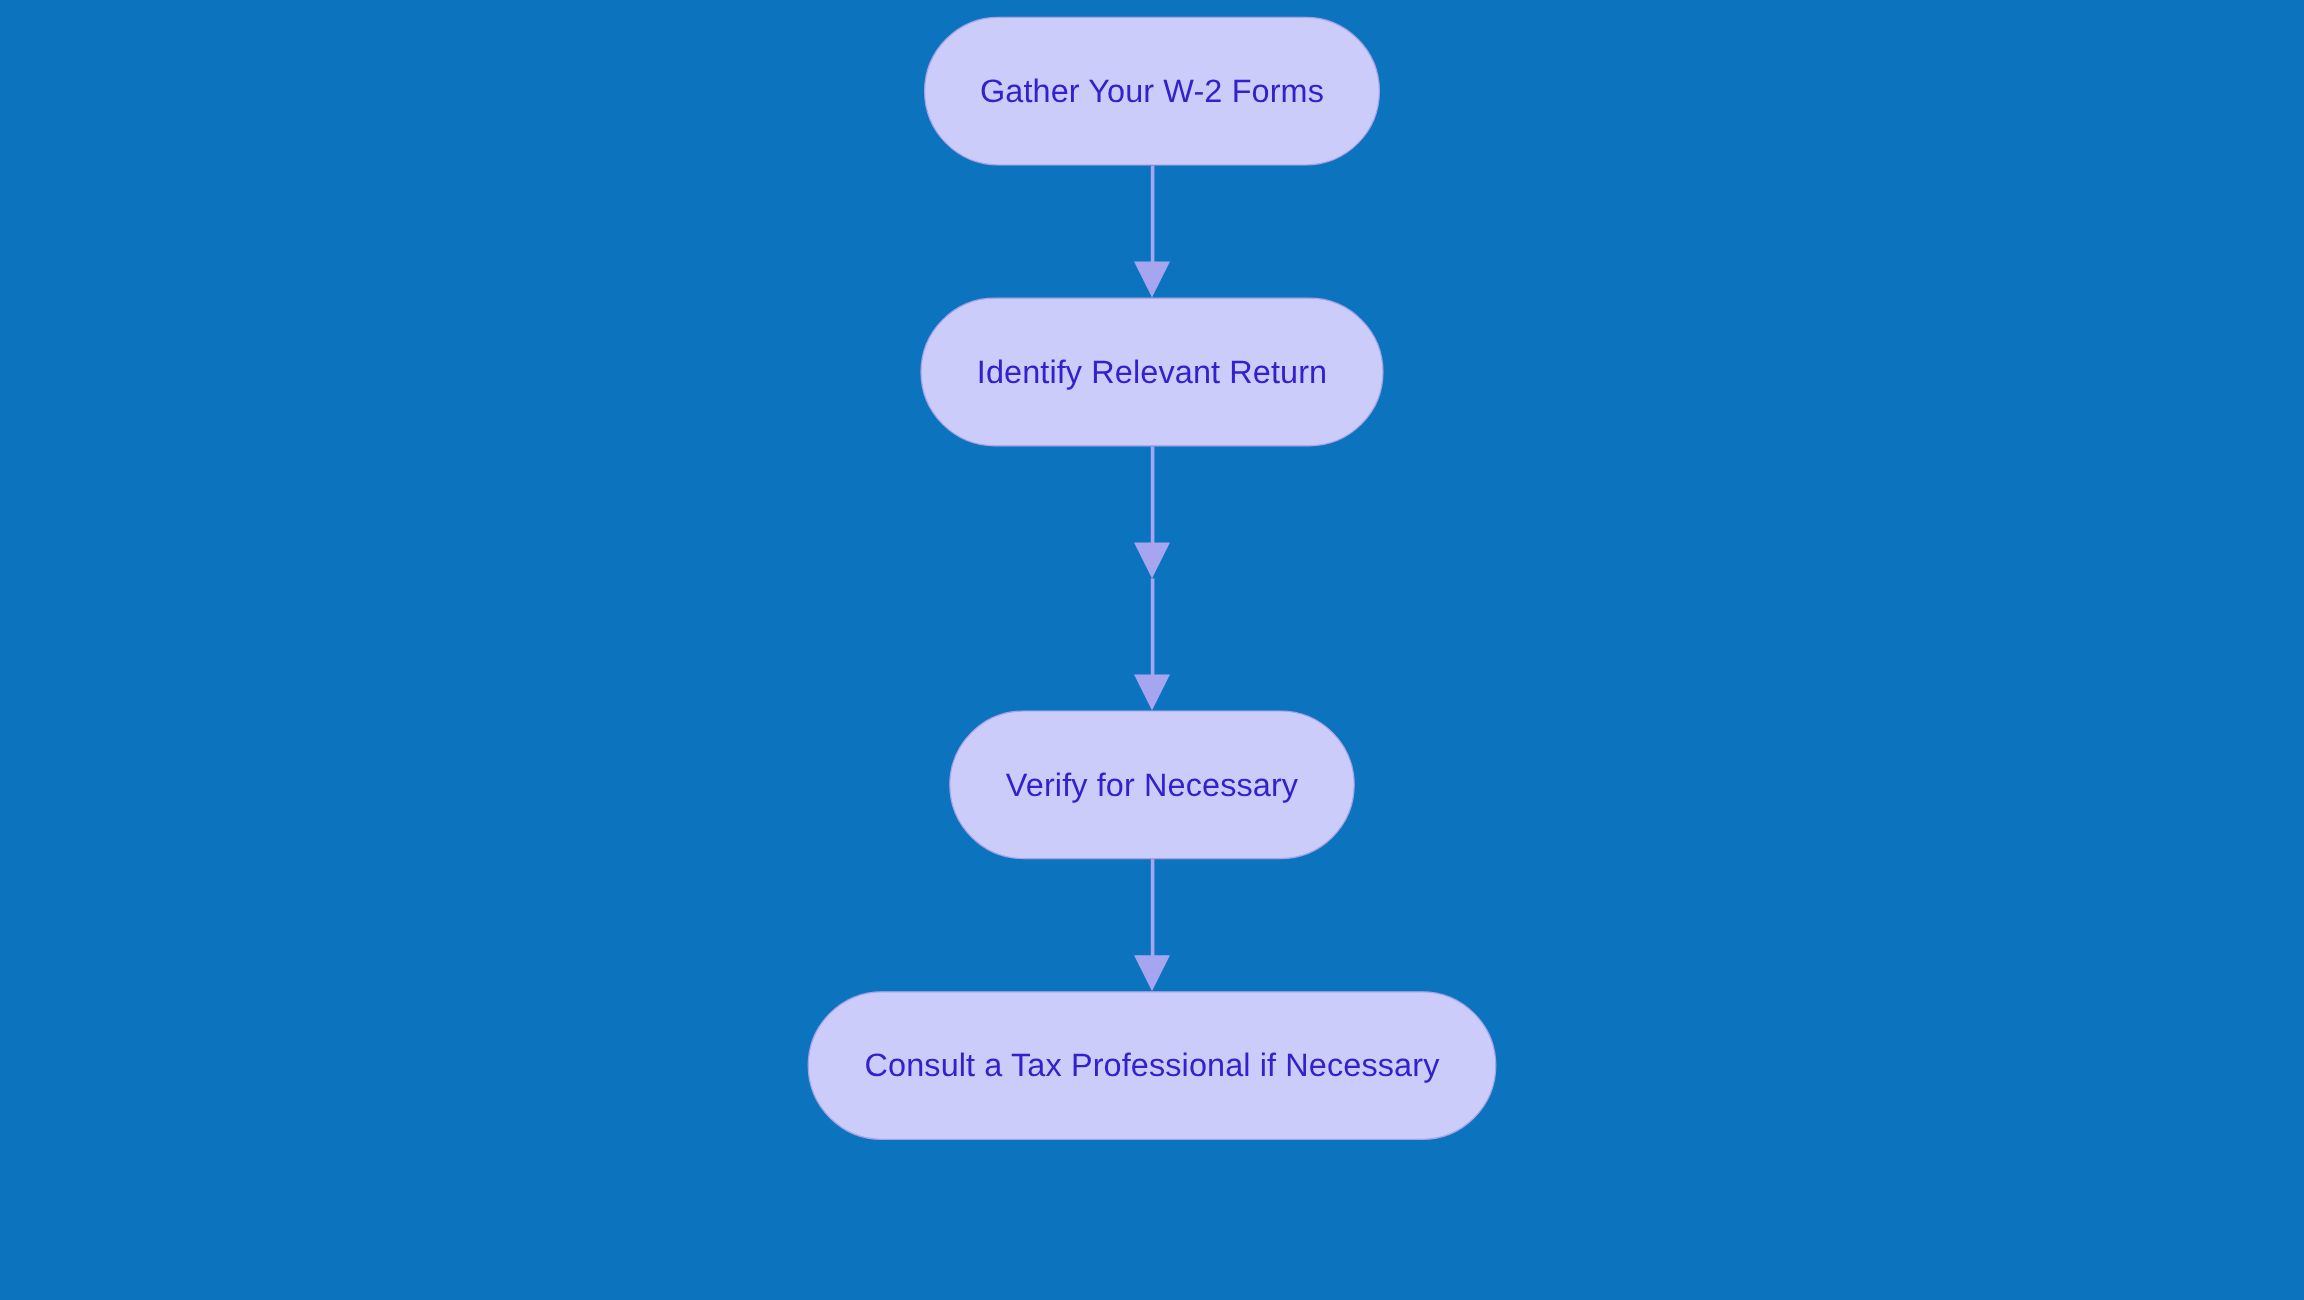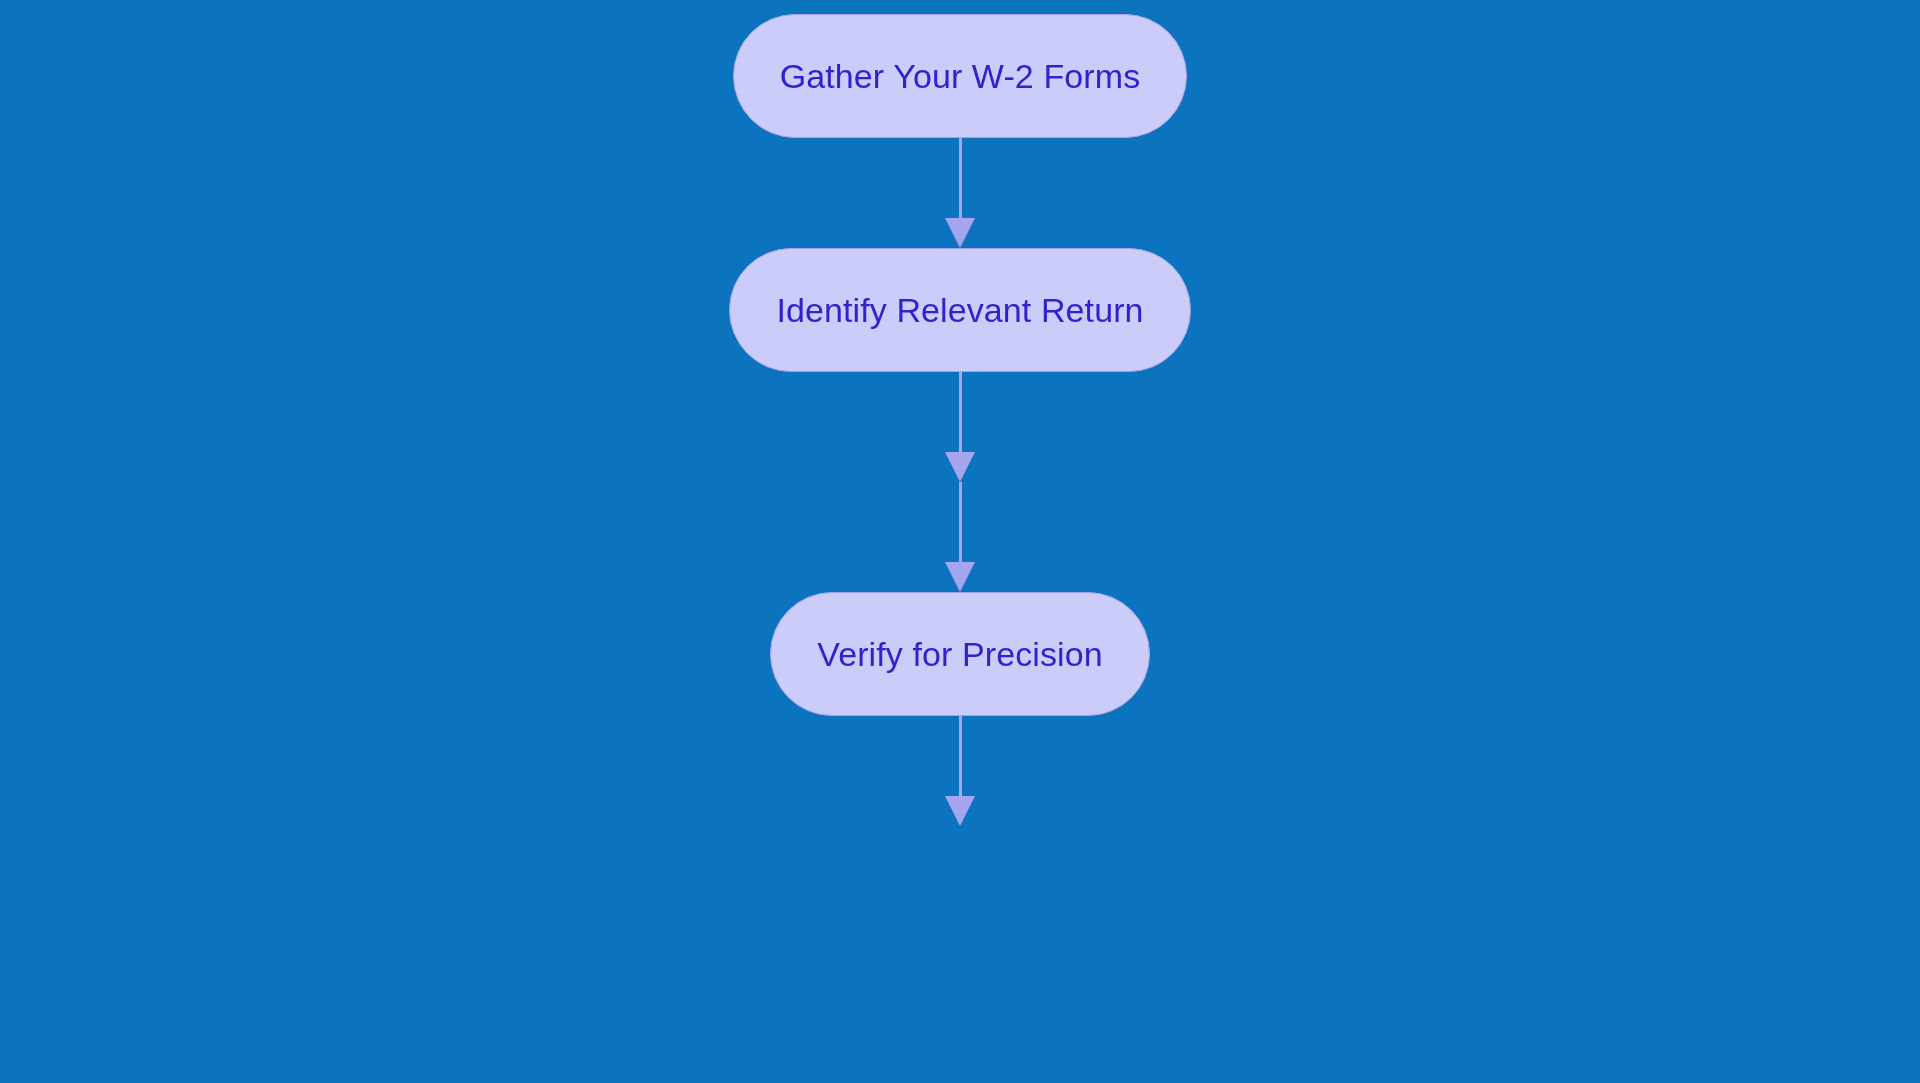--- a/index.html
+++ b/index.html
@@ -34,21 +34,21 @@
   .node {
     position: relative;
     background: #ccccfa;
     border: 1.6px solid #a8a3e8;
     border-radius: 999px;
     color: #3322cc;
     display: flex;
     align-items: center;
     justify-content: center;
     box-sizing: border-box;
-    font-size: 34px;
+    font-size: 27px;
     font-weight: 400;
     letter-spacing: 0.1px;
     line-height: 1;
     white-space: nowrap;
     padding: 0 46px;
     height: 124px;
     user-select: none;
   }
   .node-label {
     display: block;
@@ -112,23 +112,26 @@
       <div class="head"></div>
     </div>
 
 
     <div class="connector">
       <div class="stem"></div>
       <div class="head"></div>
     </div>
 
     <div class="node">
-      <span class="node-label">Verify for Precision</span>
+      <span class="node-label">Verify for Necessary</span>
     </div>
 
     <div class="connector">
       <div class="stem"></div>
       <div class="head"></div>
     </div>
 
+    <div class="node">
+      <span class="node-label">Consult a Tax Professional if Necessary</span>
+    </div>
 
   </div>
 </div>
 
 </body></html>

